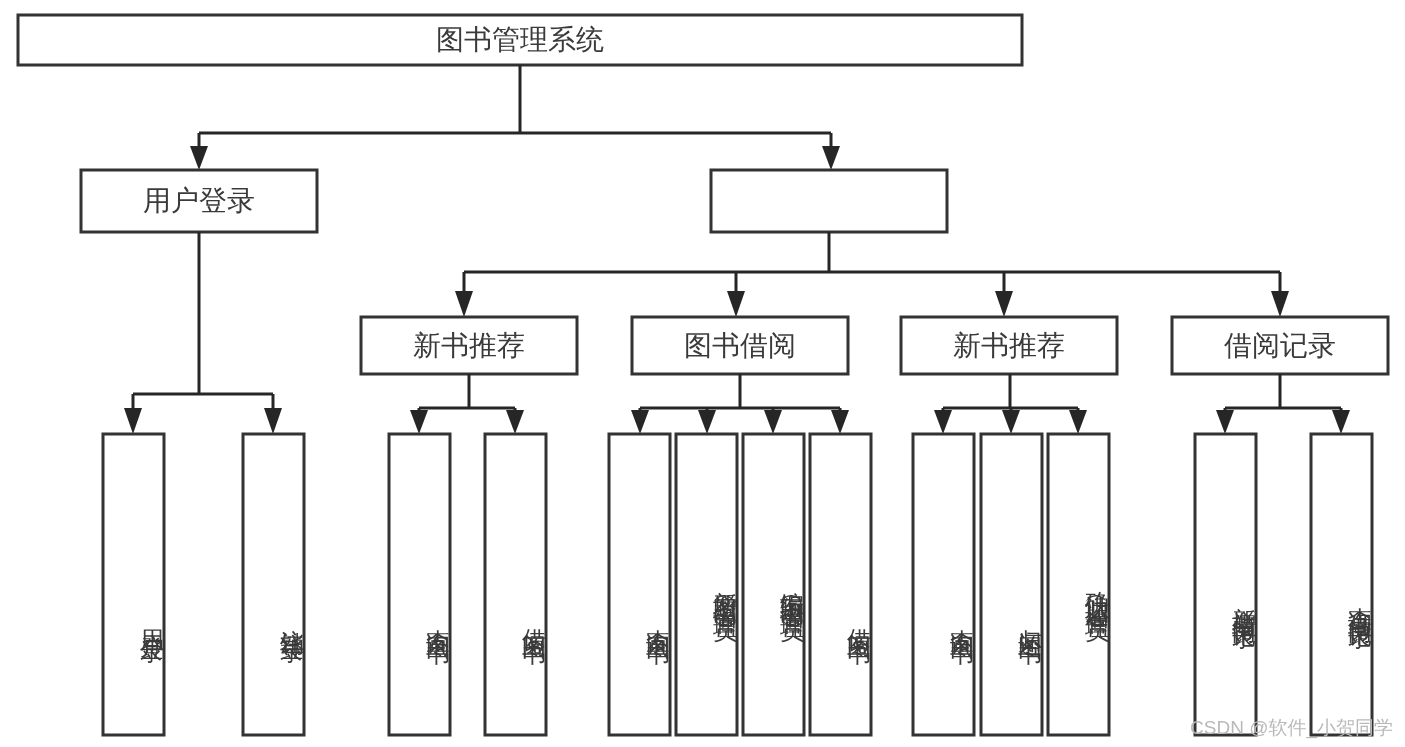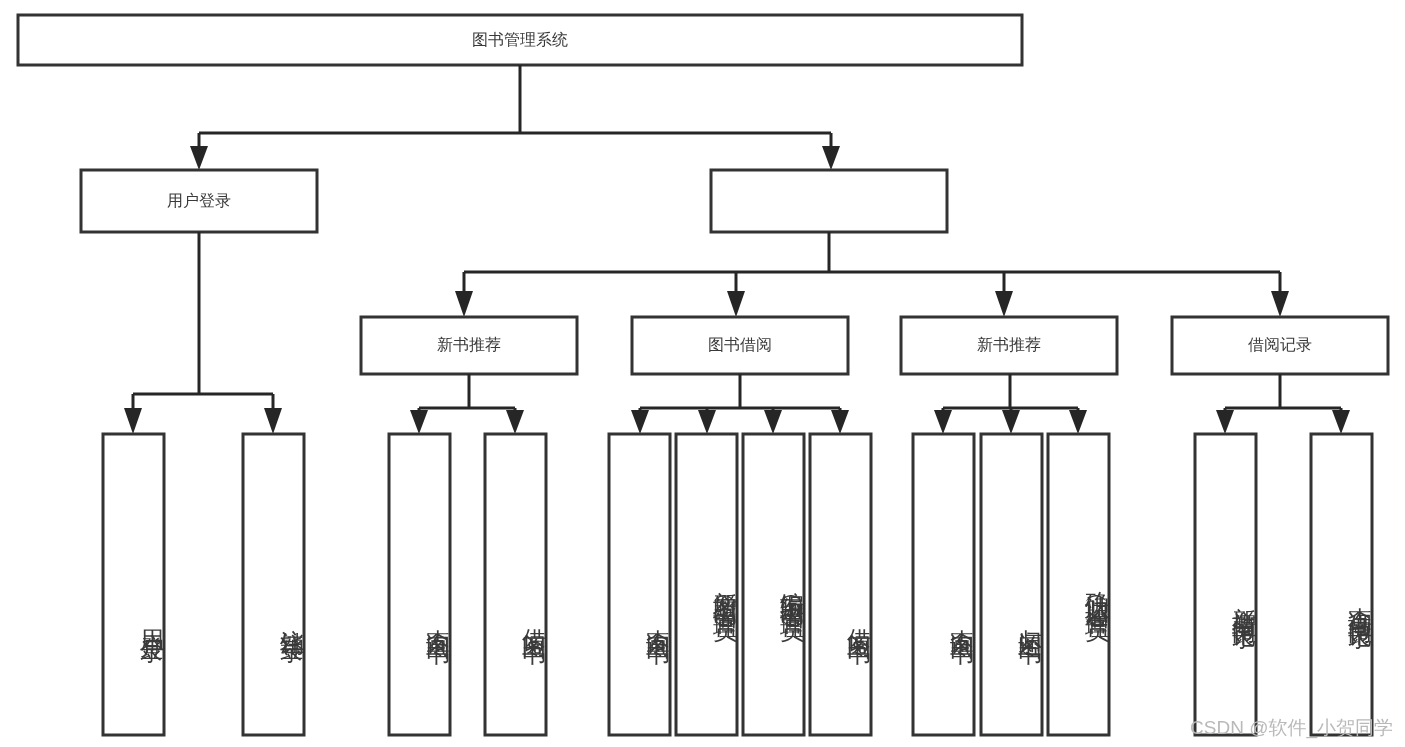--- a/index.html
+++ b/index.html
@@ -54,21 +54,21 @@
     white-space: nowrap;
     text-align: center;
     display: flex;
     align-items: flex-start;
     justify-content: center;
     pointer-events: none;
   }
   .hlabel-wrap {
     position: absolute;
     font-family: "Liberation Sans", "DejaVu Sans", sans-serif;
-    font-size: 16px;
+    font-size: 28px;
     color: #3a3a3a;
     display: flex;
     align-items: center;
     justify-content: center;
     white-space: nowrap;
     pointer-events: none;
   }
   #watermark {
     position: absolute;
     right: 12px;

